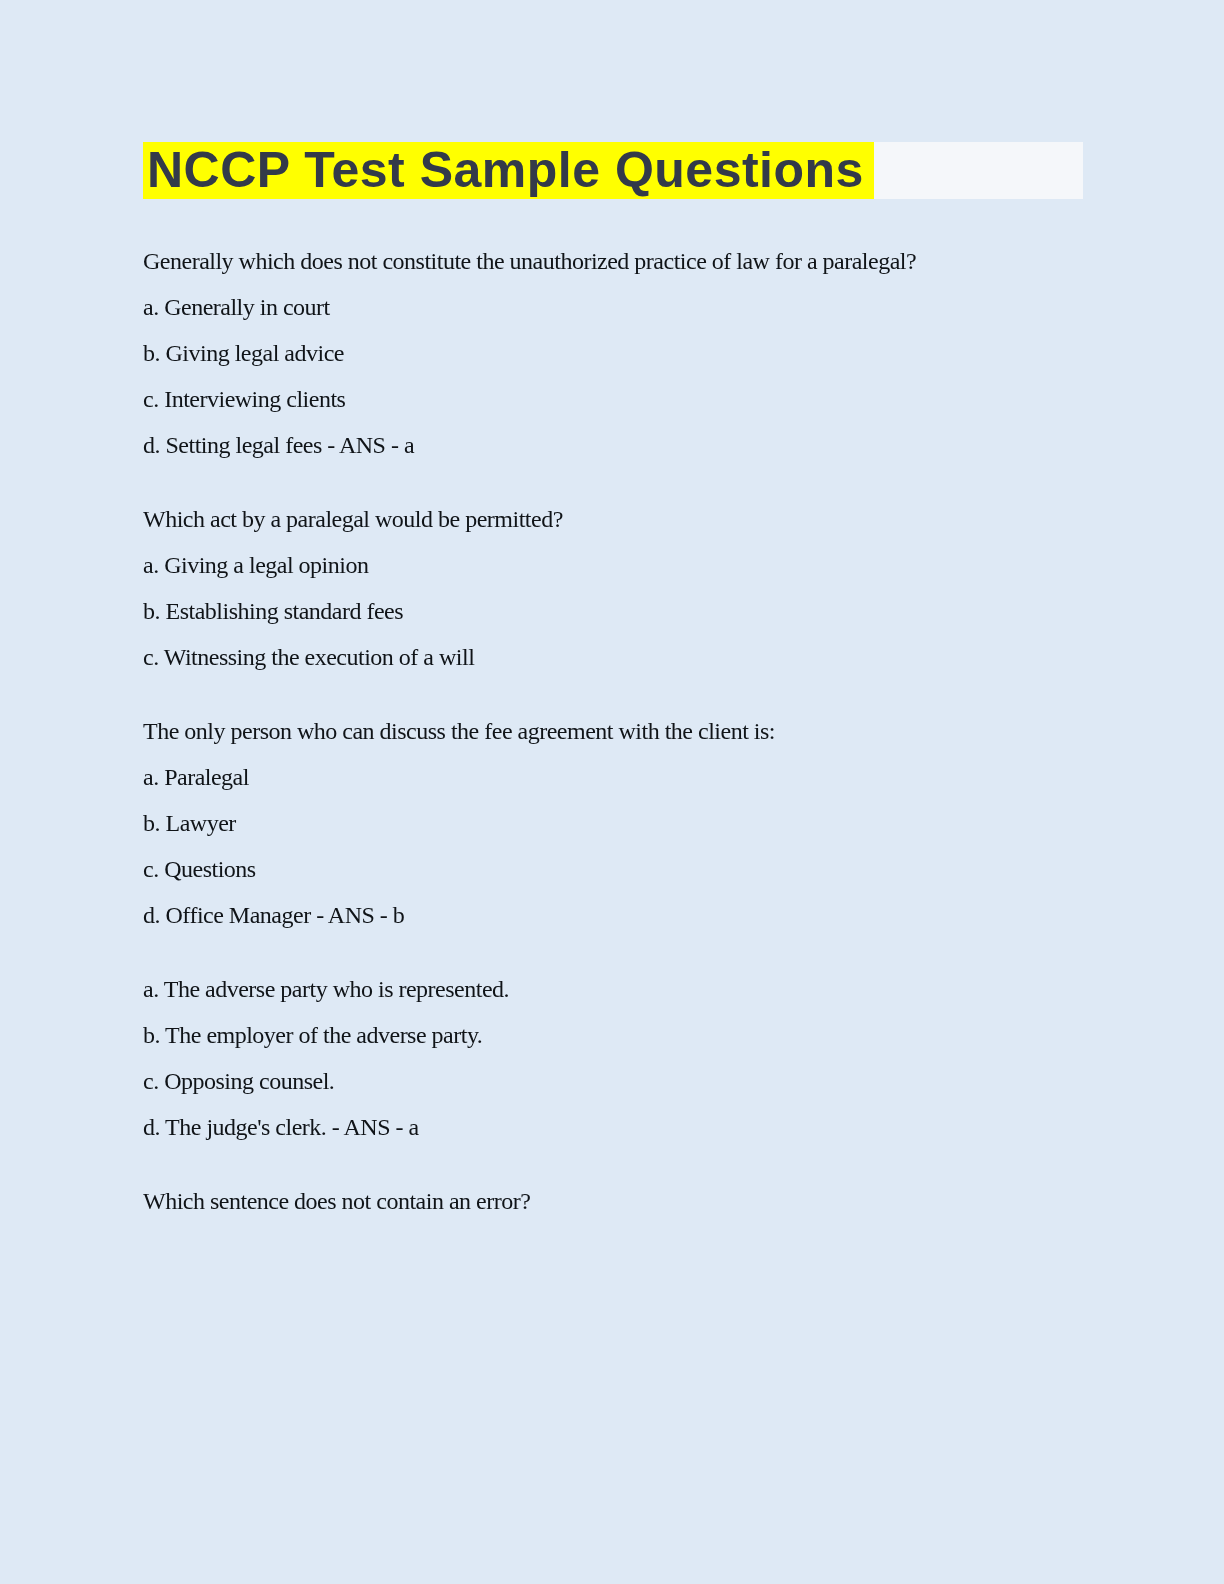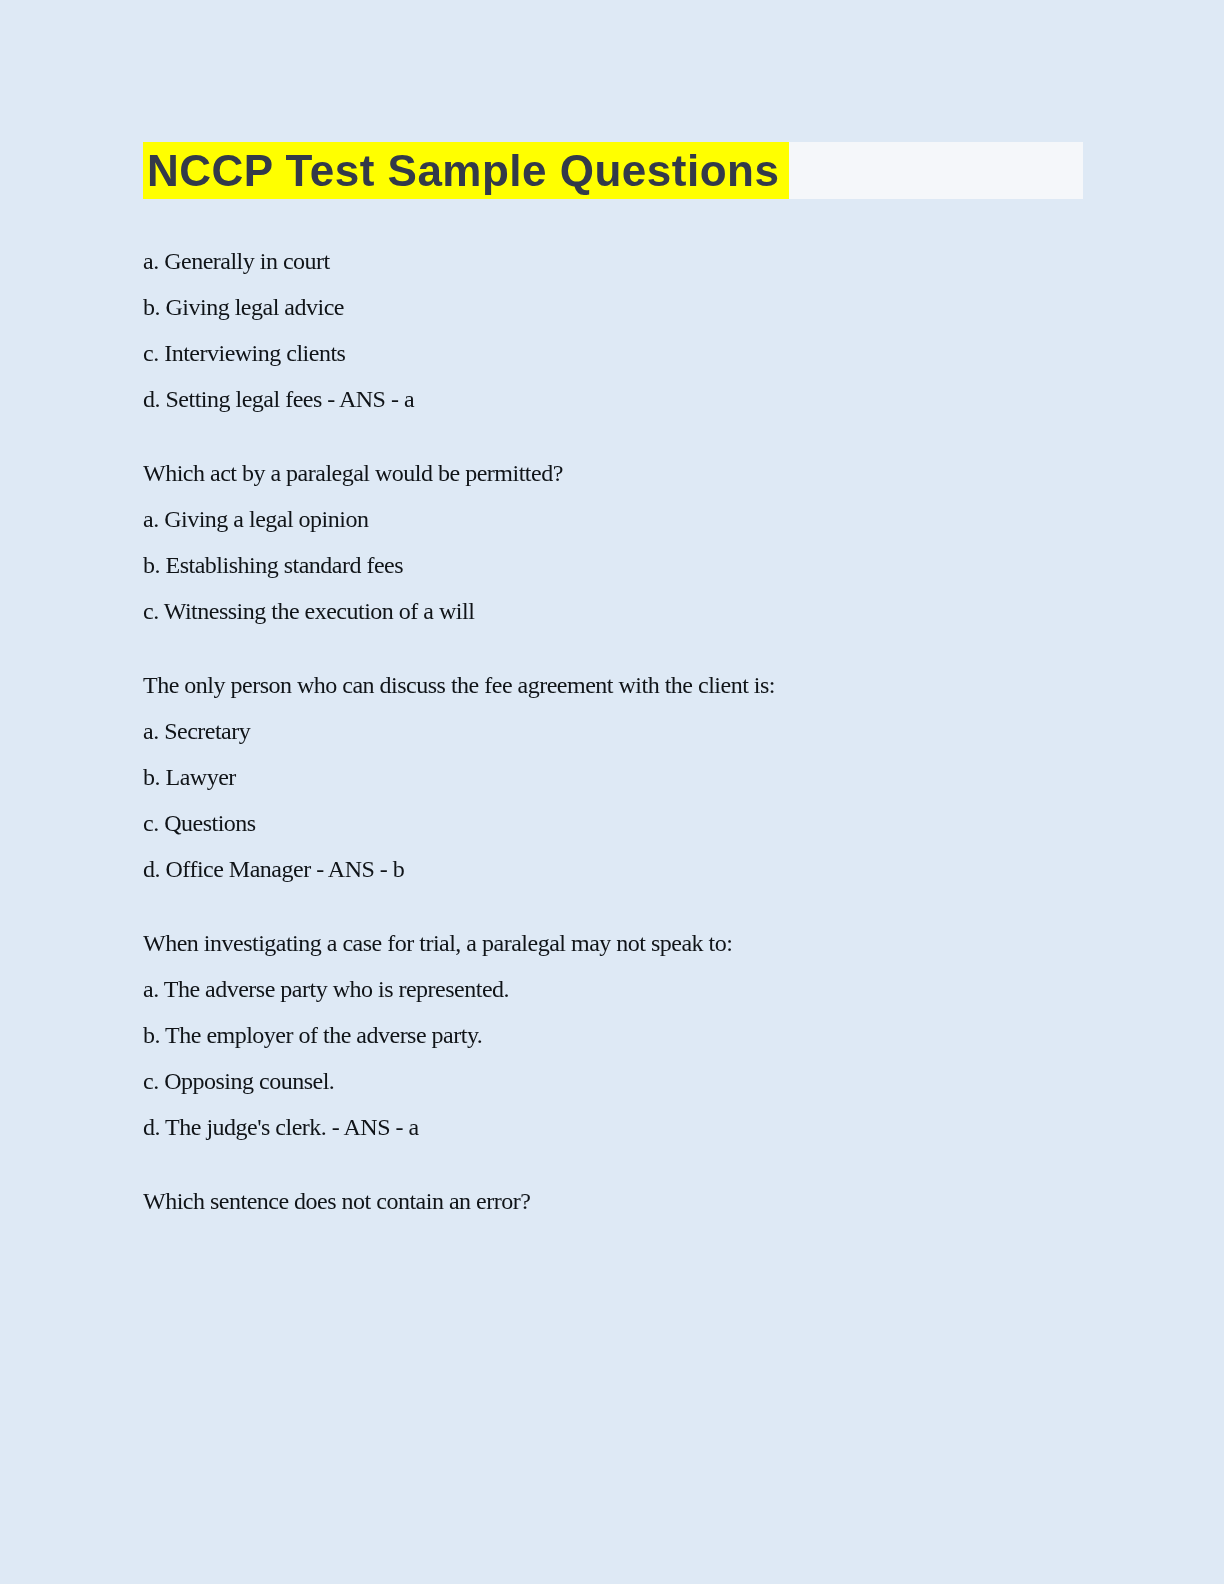--- a/index.html
+++ b/index.html
@@ -16,21 +16,21 @@
     min-height: 1584px;
     padding: 142px 141px 60px 143px;
   }
   .title-band {
     margin: 0 0 48px 0;
     height: 57px;
     line-height: 57px;
     background: #f5f7fa;
     font-family: "Liberation Sans", sans-serif;
     font-weight: bold;
-    font-size: 44px;
+    font-size: 50px;
     letter-spacing: 0.5px;
     color: #333a49;
     white-space: nowrap;
   }
   .title-band mark {
     display: inline-block;
     height: 57px;
     line-height: 57px;
     background: #ffff00;
     color: #333a49;
@@ -46,43 +46,43 @@
   }
 </style>
 </head>
 <body>
 
 <div class="page">
 
   <h1 class="title-band"><mark>NCCP Test Sample Questions</mark></h1>
 
   <section class="question-block">
+    <p class="line">Generally which does not constitute the unauthorized practice of law for a paralegal?</p>
     <p class="line">a. Generally in court</p>
     <p class="line">b. Giving legal advice</p>
     <p class="line">c. Interviewing clients</p>
     <p class="line">d. Setting legal fees - ANS - a</p>
   </section>
 
   <section class="question-block">
     <p class="line">Which act by a paralegal would be permitted?</p>
     <p class="line">a. Giving a legal opinion</p>
     <p class="line">b. Establishing standard fees</p>
     <p class="line">c. Witnessing the execution of a will</p>
   </section>
 
   <section class="question-block">
     <p class="line">The only person who can discuss the fee agreement with the client is:</p>
-    <p class="line">a. Secretary</p>
+    <p class="line">a. Paralegal</p>
     <p class="line">b. Lawyer</p>
     <p class="line">c. Questions</p>
     <p class="line">d. Office Manager - ANS - b</p>
   </section>
 
   <section class="question-block">
-    <p class="line">When investigating a case for trial, a paralegal may not speak to:</p>
     <p class="line">a. The adverse party who is represented.</p>
     <p class="line">b. The employer of the adverse party.</p>
     <p class="line">c. Opposing counsel.</p>
     <p class="line">d. The judge's clerk. - ANS - a</p>
   </section>
 
   <section class="question-block">
     <p class="line">Which sentence does not contain an error?</p>
   </section>
 

